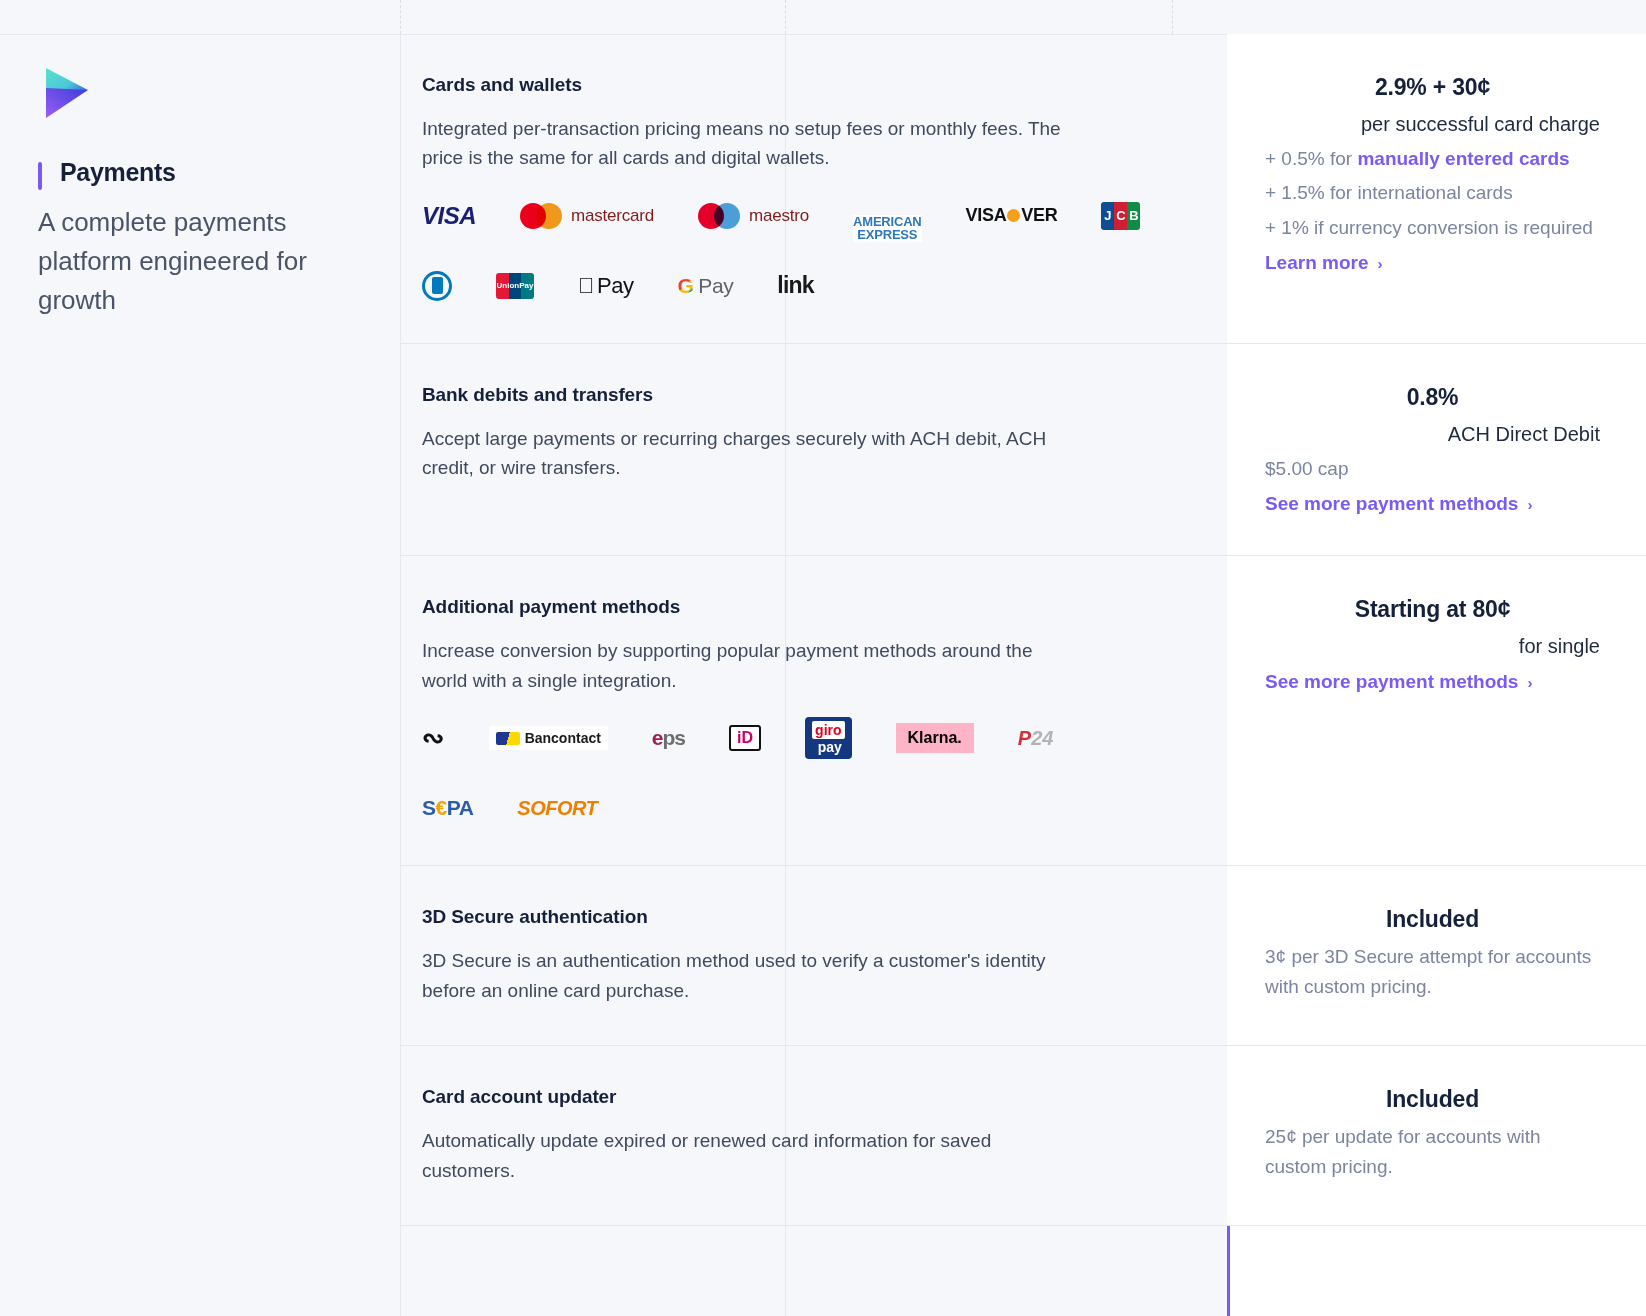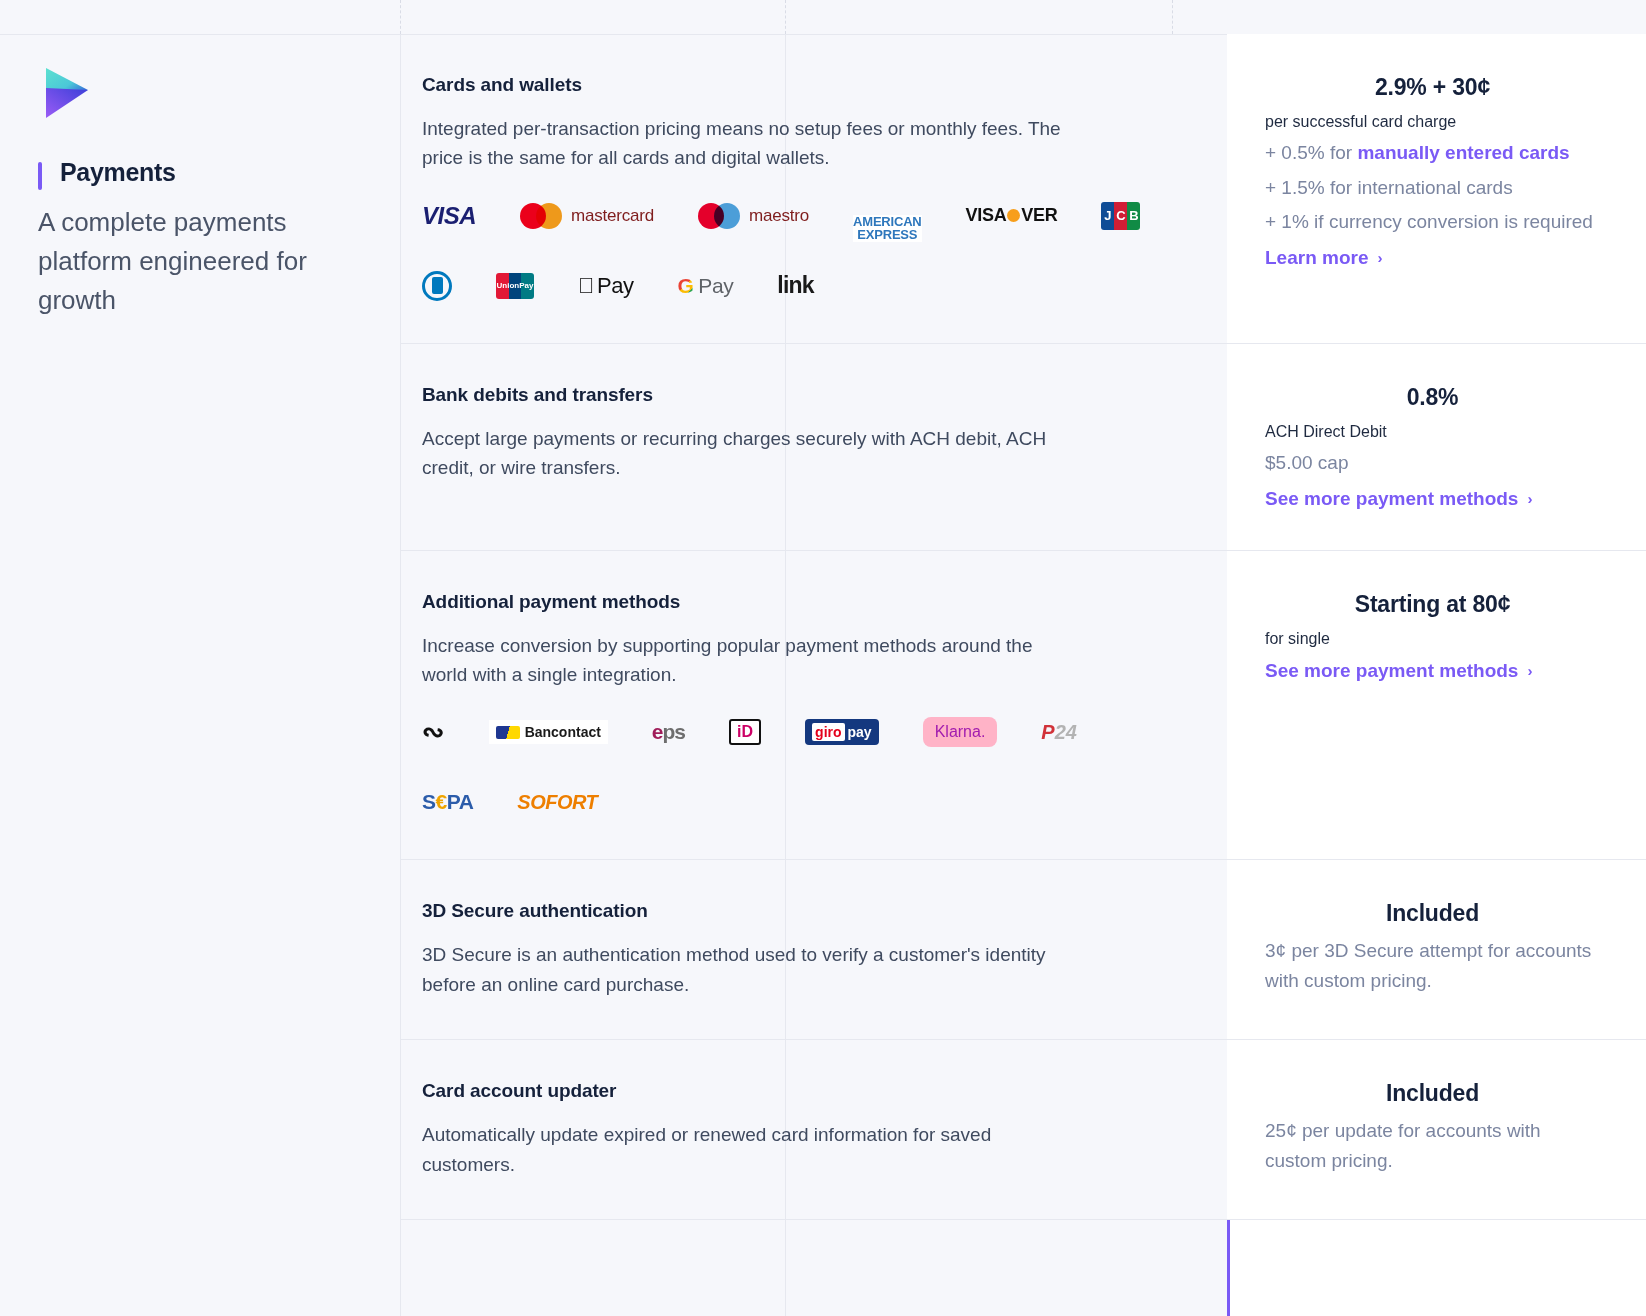--- a/index.html
+++ b/index.html
@@ -35,21 +35,21 @@
   .row .mid { width: 827px; padding: 40px 46px 40px 22px; }
   .row .right { width: 419px; padding: 40px 46px 40px 38px; background: #fff; }
   .feat-title { font-size: 19px; font-weight: 700; color: #15213b; letter-spacing: -0.1px; }
   .feat-desc { margin-top: 18px; font-size: 19px; line-height: 1.55; color: #3f4a5f; max-width: 660px; }
 
   .logos { margin-top: 26px; display: flex; flex-wrap: wrap; align-items: center; gap: 18px 44px; }
   .logo-cell { height: 34px; display: flex; align-items: center; }
 
   
   .price-head { font-size: 23px; font-weight: 700; color: #15213b; letter-spacing: -0.2px; text-align: center; }
-  .price-sub { margin-top: 9px; font-size: 16px; color: #1f2a40; line-height: 1.45; }
+  .price-sub { margin-top: 9px; font-size: 20px; color: #1f2a40; line-height: 1.45; text-align: right; }
   .price-note { margin-top: 5px; font-size: 19px; color: #7b８5a0; color: #7b85a0; line-height: 1.55; }
   .price-link { margin-top: 10px; font-size: 19px; font-weight: 700; color: #7a5af5; display: inline-flex; align-items: center; gap: 9px; cursor: pointer; }
   .price-link .chev { font-size: 15px; font-weight: 700; }
   .inline-link { color: #7a5af5; font-weight: 700; }
 
   
   .visa { font-size: 24px; font-weight: 700; font-style: italic; color: #1a1f71; letter-spacing: -0.5px; }
   .mc-circles { position: relative; width: 42px; height: 26px; }
   .mc-circles i { position: absolute; top: 0; width: 26px; height: 26px; border-radius: 50%; }
   .mc-circles i.l { left: 0; background: #eb001b; }
@@ -72,24 +72,24 @@
   .gpay .g { font-weight: 700; font-size: 21px; margin-right: 5px; background: linear-gradient(135deg,#4285f4 25%,#ea4335 25% 50%,#fbbc05 50% 75%,#34a853 75%); -webkit-background-clip: text; background-clip: text; color: transparent; }
   .linkmark { font-size: 23px; font-weight: 600; color: #1a1a1a; letter-spacing: -0.8px; }
   .alipay { font-size: 27px; color: #111; font-weight: 700; transform: rotate(8deg); }
   .bancontact { background:#fff; padding: 4px 7px; display:flex; align-items:center; gap:5px; }
   .bancontact .sw { width: 24px; height: 13px; background: linear-gradient(105deg,#1e3791 0 50%,#ffd800 50% 100%); border-radius: 2px; }
   .bancontact b { font-size: 14px; color: #1a1a1a; }
   .eps { font-size: 21px; font-weight: 700; color: #a01e5a; letter-spacing: -1px; }
   .eps span { color: #6e6e6e; }
   .ideal { background:#fff; border: 2px solid #111; border-radius: 3px; padding: 2px 6px; font-size: 16px; font-weight: 800; color: #111; }
   .ideal span { color: #cc0066; }
-  .giropay { background:#14387f; border-radius: 4px; padding: 4px 7px; display:flex; align-items:center; }
+  .giropay { background:#14387f; border-radius: 4px; padding: 4px 7px; display:flex; align-items:center;flex-direction:column; }
   .giropay .wbox { background:#fff; padding: 1px 3px; border-radius:2px; color:#e4001b; font-size:14px; font-weight:800; }
   .giropay .pay { color:#fff; font-size:14px; font-weight:800; margin-left:3px; }
-  .klarna { background: #ffb3c7; border-radius: 8px; padding: 6px 12px; font-size: 16px; font-weight: 400; color: #a21caf; }
+  .klarna { background: #ffb3c7; border-radius: 0; padding: 6px 12px; font-size: 16px; font-weight: 700; color: #000000; }
   .p24 { font-size: 20px; font-style: italic; font-weight: 700; color: #d13239; }
   .p24 span { color: #b3b3b3; }
   .sepa { font-size: 21px; font-weight: 800; color: #2b5caa; letter-spacing: -0.5px; }
   .sepa span { color: #f0a500; }
   .sofort { font-size: 20px; font-style: italic; font-weight: 800; color: #ee7f00; letter-spacing: -0.5px; }
 </style>
 </head>
 <body>
 
 <div class="page">

